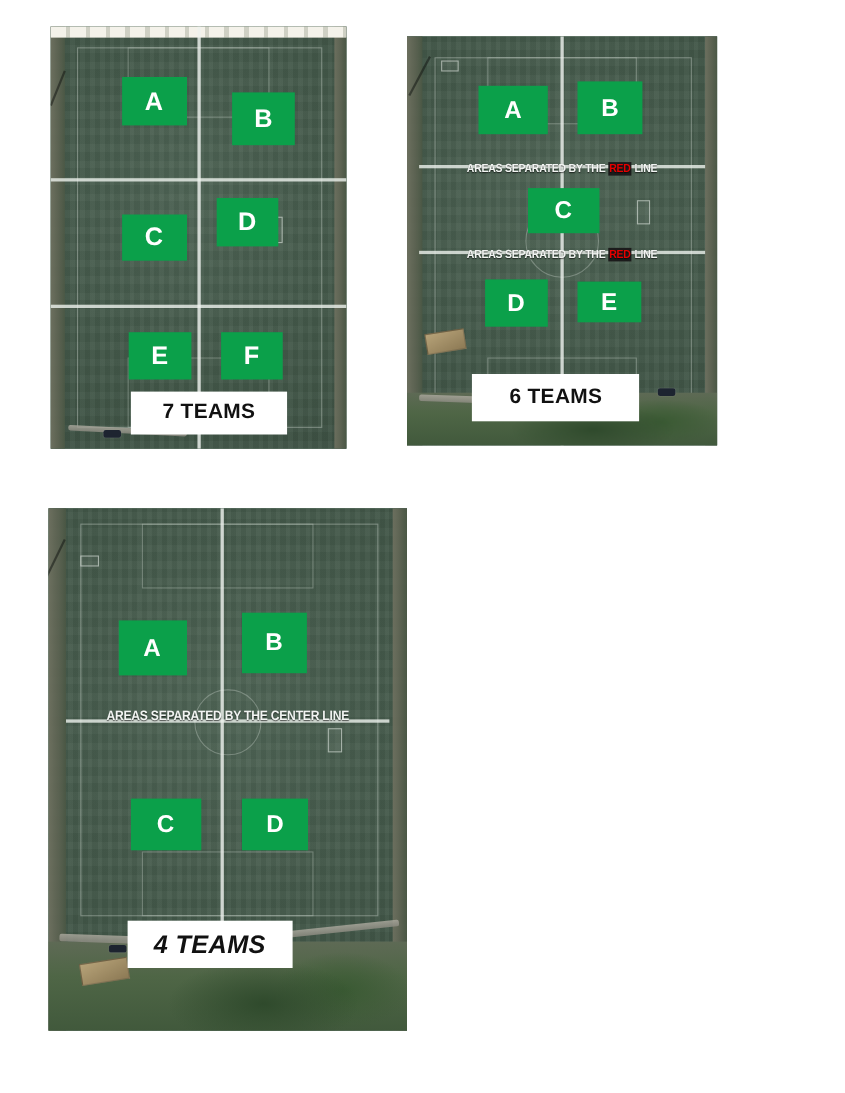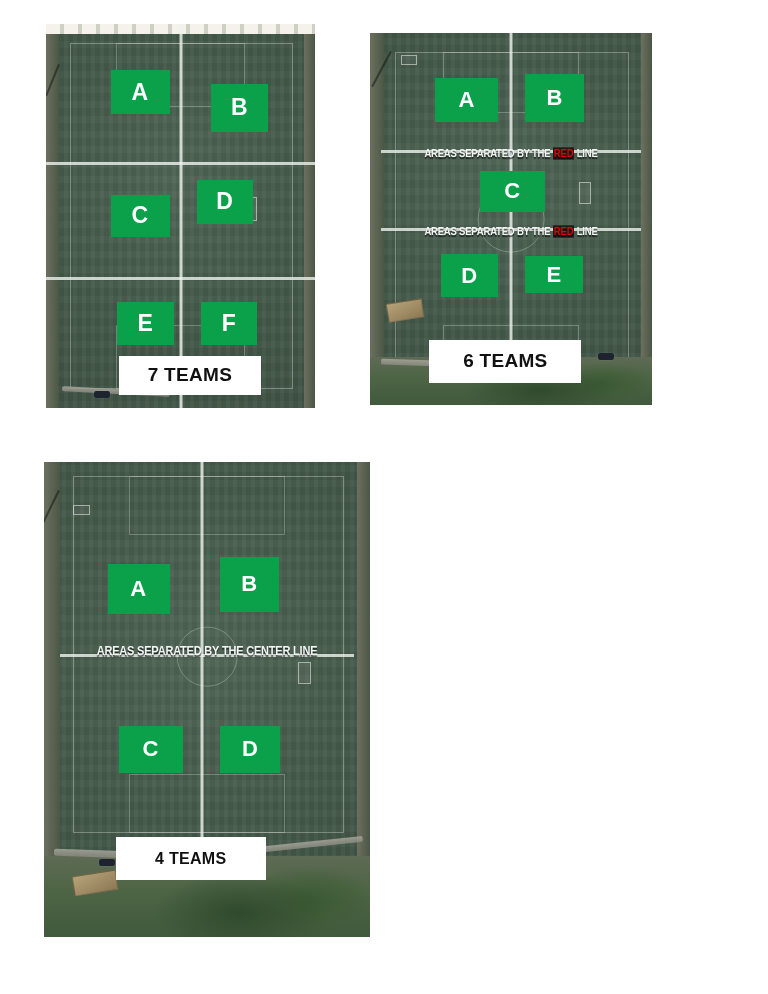--- a/index.html
+++ b/index.html
@@ -312,16 +312,16 @@
     <span>AREAS SEPARATED BY THE CENTER LINE</span><span></span>
   </div>
 
   <div class="terrain-bottom"></div>
   <div class="road" style="left:3%; top:82%; width:58%; height:7px; transform:rotate(2deg);"></div>
   <div class="road" style="left:62%; top:80%; width:36%; height:6px; transform:rotate(-6deg);"></div>
   <div class="car" style="left:17%; top:83.5%;"></div>
   <div class="car" style="left:25%; top:83%;"></div>
   <div class="shed" style="left:9%; top:86.5%; width:42px; height:18px;"></div>
 
-  <div class="caption" style="left:22%; top:79%; width:46%; height:9%; font-size:16px;">
+  <div class="caption" style="left:22%; top:79%; width:46%; height:9%; font-size:23px;font-style:italic;">
     <span>4 TEAMS</span>
   </div>
 </div>
 
 </body></html>

